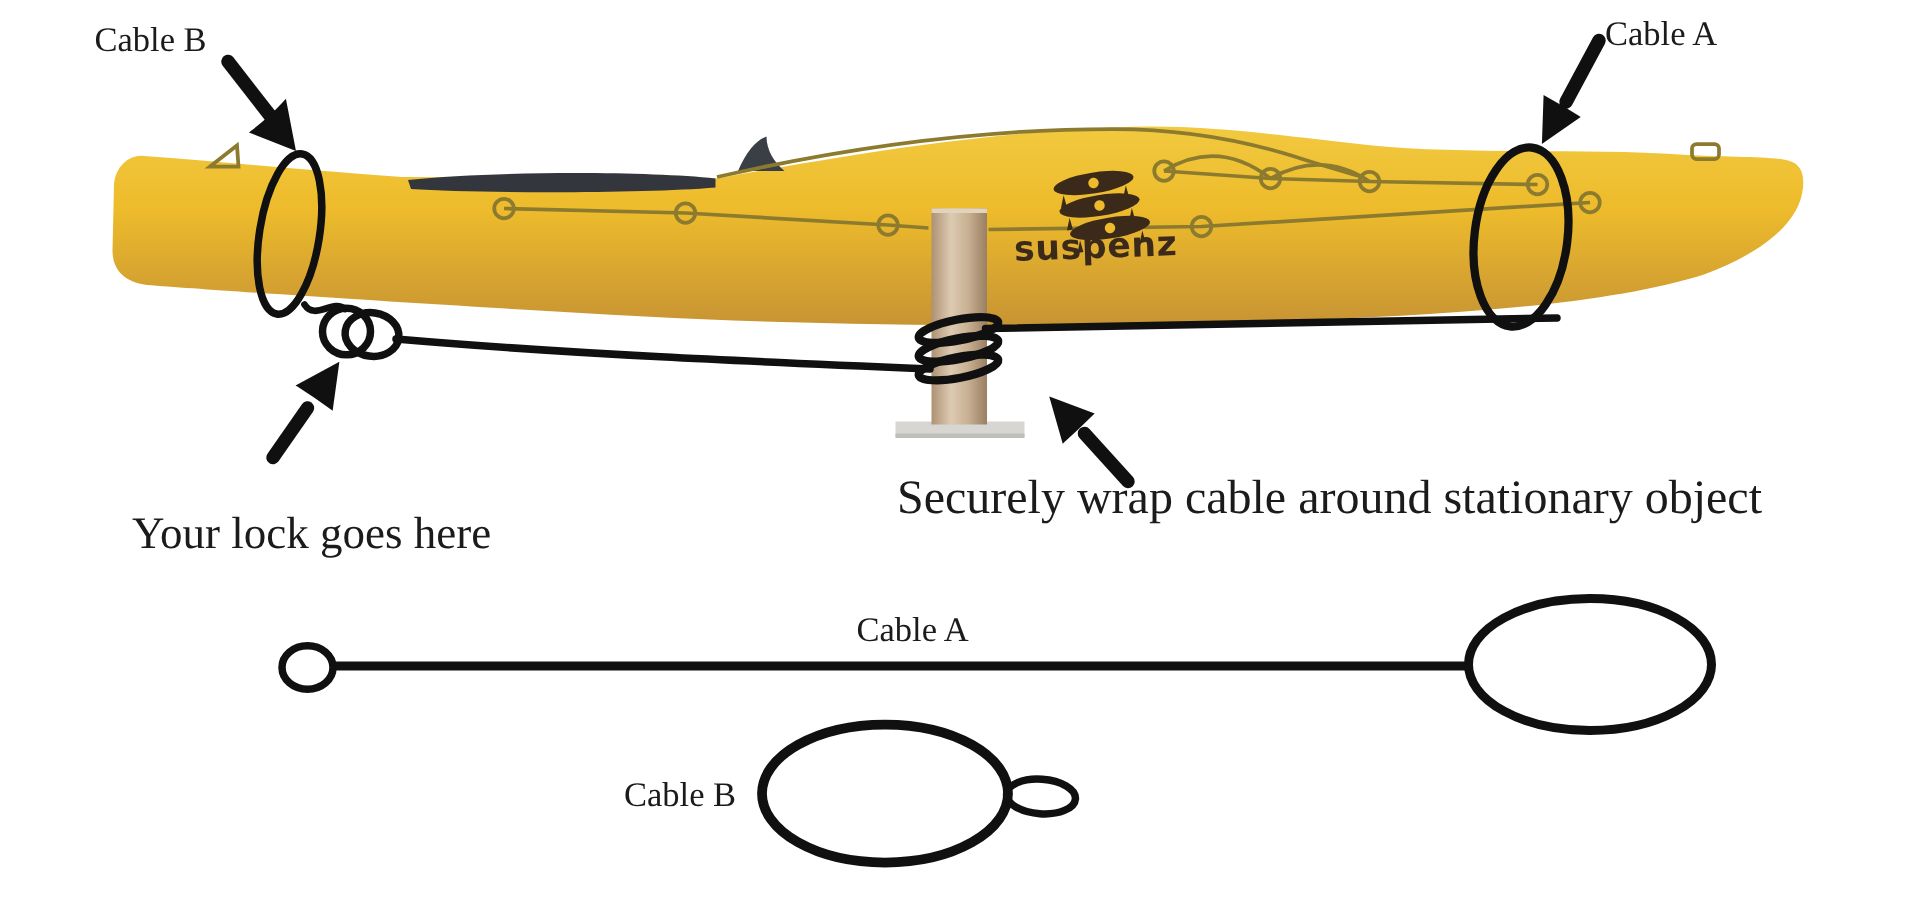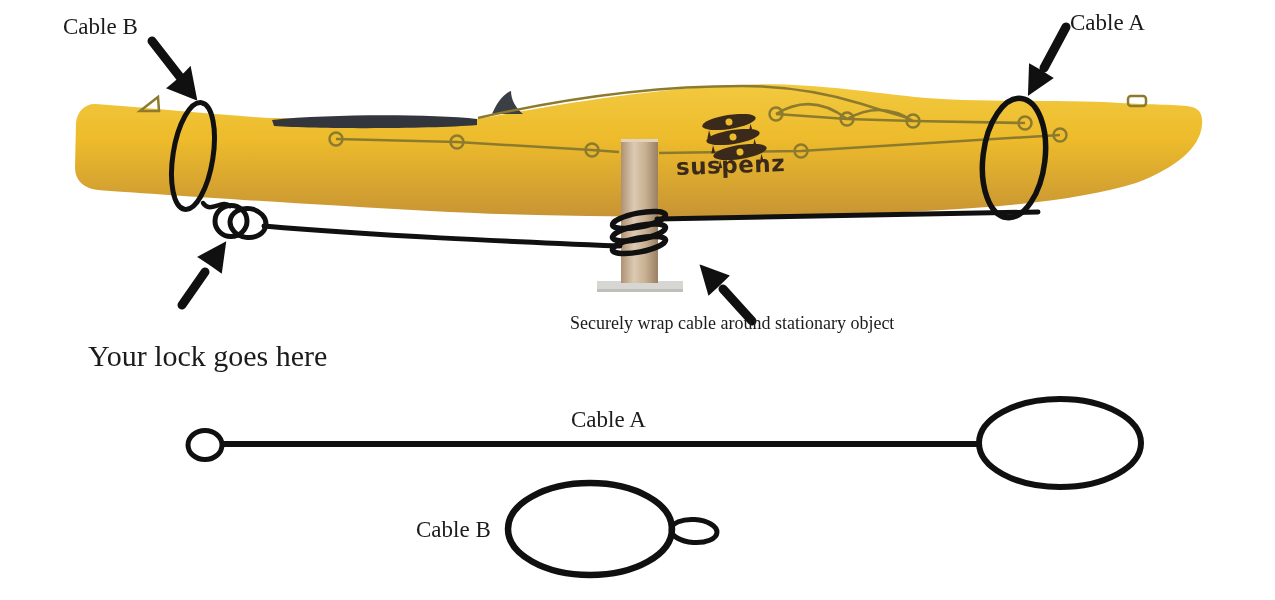--- a/index.html
+++ b/index.html
@@ -12,21 +12,21 @@
   }
   #art{position:absolute;left:0;top:0;z-index:1;}
   .lbl{
     position:absolute;z-index:3;
     font-size:23px;color:#1b1b1b;
     white-space:nowrap;letter-spacing:0px;font-family:Liberation Serif, serif;
   }
   #lbl-cable-b-top{left:63px;top:14px;}
   #lbl-cable-a-top{left:1070px;top:10px;}
   #lbl-lock{left:88px;top:307px;font-size:30px;margin-top:32px;}
-  #lbl-wrap{left:570px;top:313px;font-size:18px;}
+  #lbl-wrap{left:598px;top:313px;font-size:32px;}
   #lbl-cable-a-legend{left:571px;top:407px;}
   #lbl-cable-b-legend{left:416px;top:517px;}
   #brand-text{
     position:absolute;z-index:2;
     left:676px;top:152px;
     font-family:"DejaVu Sans","Liberation Sans",sans-serif;
     font-weight:bold;font-size:23px;letter-spacing:0.5px;
     color:#3B2A19;transform:rotate(-2deg);
   }
 </style>

